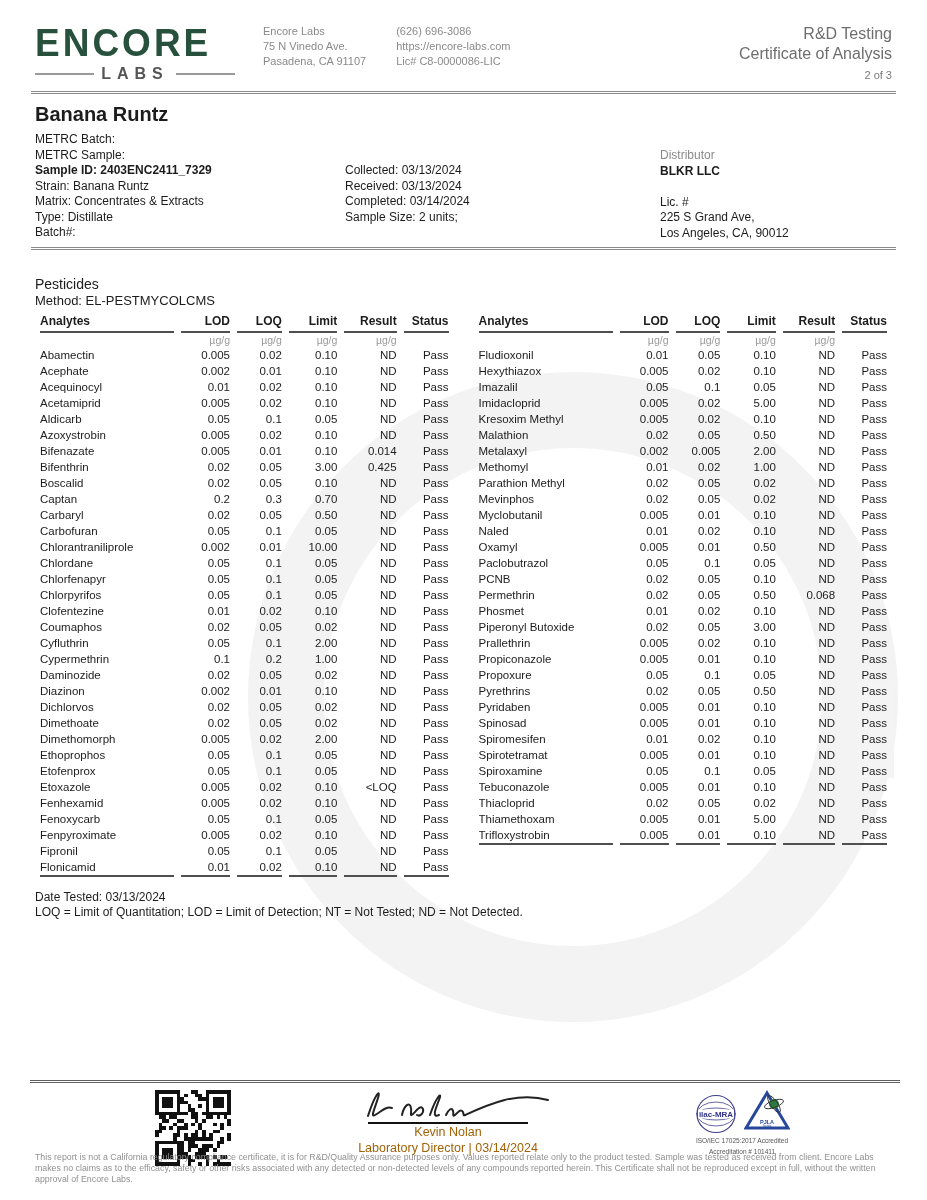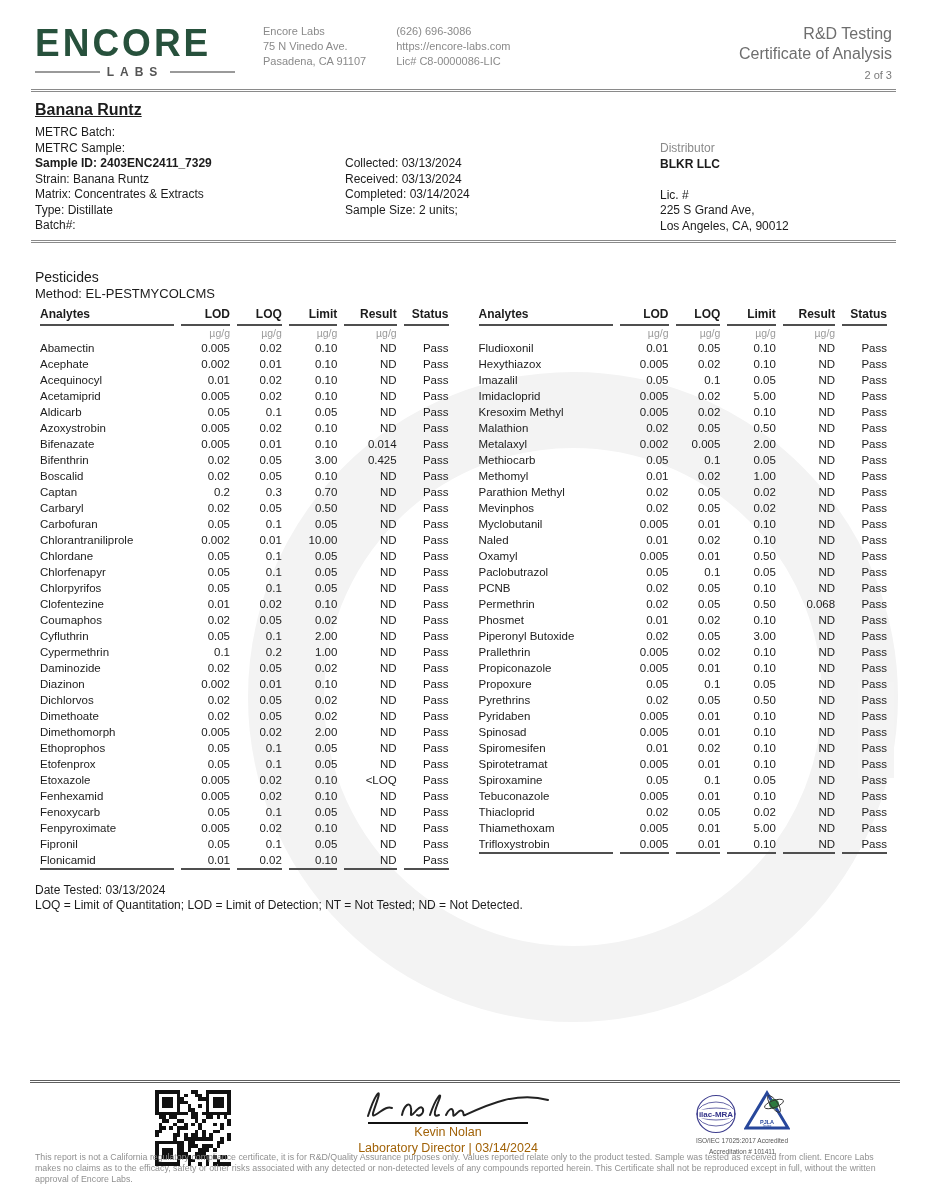--- a/index.html
+++ b/index.html
@@ -18,31 +18,31 @@
 
   
   .header { display:flex; align-items:flex-start; padding:24px 35px 0 35px; }
   .logo-block { width:200px; }
   .logo-word {
     color:#27513c; font-weight:800; font-size:37px; line-height:36px;
     letter-spacing:3px; transform:scaleY(1.05); transform-origin:left top; white-space:nowrap;
   }
   .logo-labs { display:flex; align-items:center; gap:7px; margin-top:5px; }
   .logo-labs .bar { flex:1; height:2px; background:#9a9a9a; }
-  .logo-labs .txt { color:#555; font-size:12px; font-weight:bold; letter-spacing:6px; }
+  .logo-labs .txt { color:#555; font-size:16px; font-weight:bold; letter-spacing:6px; }
   .lab-contact { margin-left:28px; font-size:11px; line-height:15px; color:#8a8a8a; }
   .lab-contact2 { margin-left:30px; font-size:11px; line-height:15px; color:#8a8a8a; }
   .doc-title { margin-left:auto; text-align:right; color:#6e6e6e; }
   .doc-title .t1, .doc-title .t2 { font-size:16px; line-height:20px; }
   .doc-title .t3 { font-size:11px; margin-top:5px; color:#7a7a7a; }
 
   .rule-major { border:0; border-top:3px double #8a8a8a; margin:8px 31px 0 31px; }
   .rule-sample { border:0; border-top:3px double #8a8a8a; margin:6px 31px 0 31px; }
 
-  .product-title { font-size:16px; font-weight:bold; margin:9px 0 6px 35px;text-decoration:underline; }
+  .product-title { font-size:20px; font-weight:bold; margin:9px 0 6px 35px; }
 
   
   .sample-grid { display:flex; padding:0 35px; font-size:12px; line-height:15.5px; }
   .sample-col1 { width:310px; }
   .sample-col2 { width:315px; padding-top:31px; }
   .sample-col3 { width:230px; padding-top:16px; }
   .sample-line { min-height:15.5px; }
   .bold { font-weight:bold; }
   .gray { color:#8a8a8a; }
 
@@ -520,28 +520,20 @@
                 <td>0.05</td>
                 <td>0.50</td>
                 <td>ND</td>
                 <td>Pass</td>
               </tr>
               <tr>
                 <td class="c-analyte">Metalaxyl</td>
                 <td>0.002</td>
                 <td>0.005</td>
                 <td>2.00</td>
-                <td>ND</td>
-                <td>Pass</td>
-              </tr>
-              <tr>
-                <td class="c-analyte">Methiocarb</td>
-                <td>0.05</td>
-                <td>0.1</td>
-                <td>0.05</td>
                 <td>ND</td>
                 <td>Pass</td>
               </tr>
               <tr>
                 <td class="c-analyte">Methomyl</td>
                 <td>0.01</td>
                 <td>0.02</td>
                 <td>1.00</td>
                 <td>ND</td>
                 <td>Pass</td>

